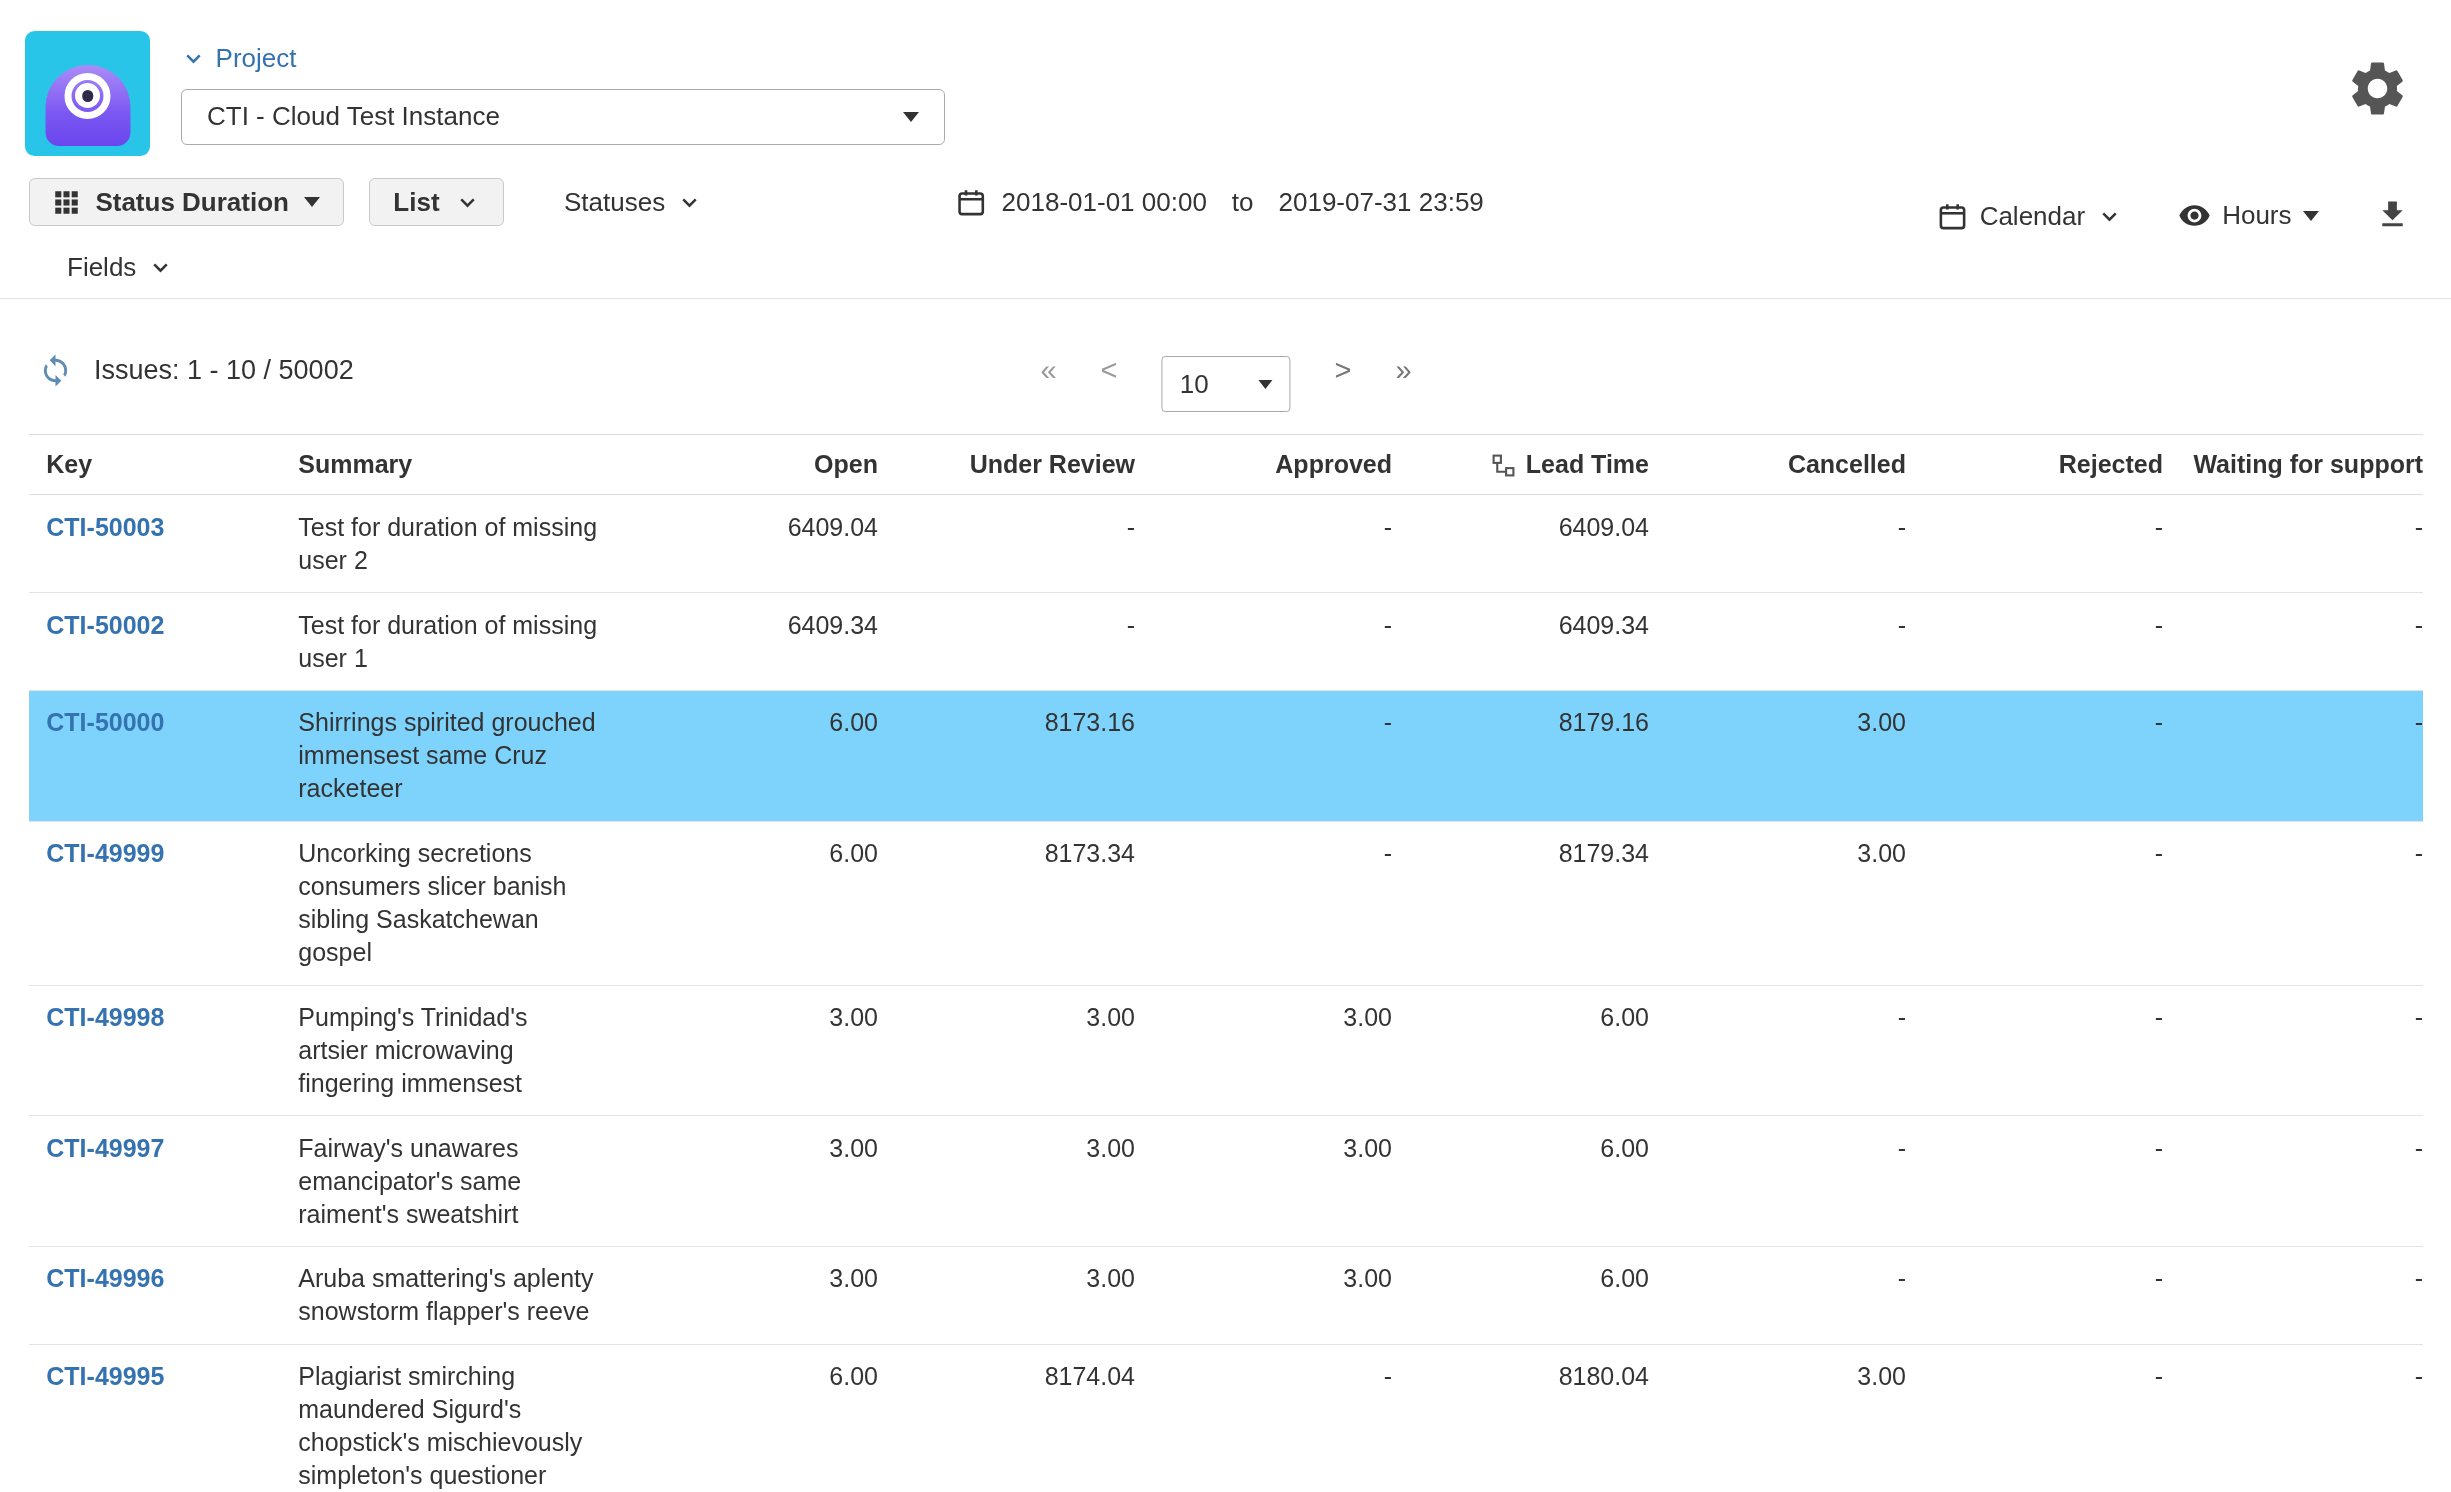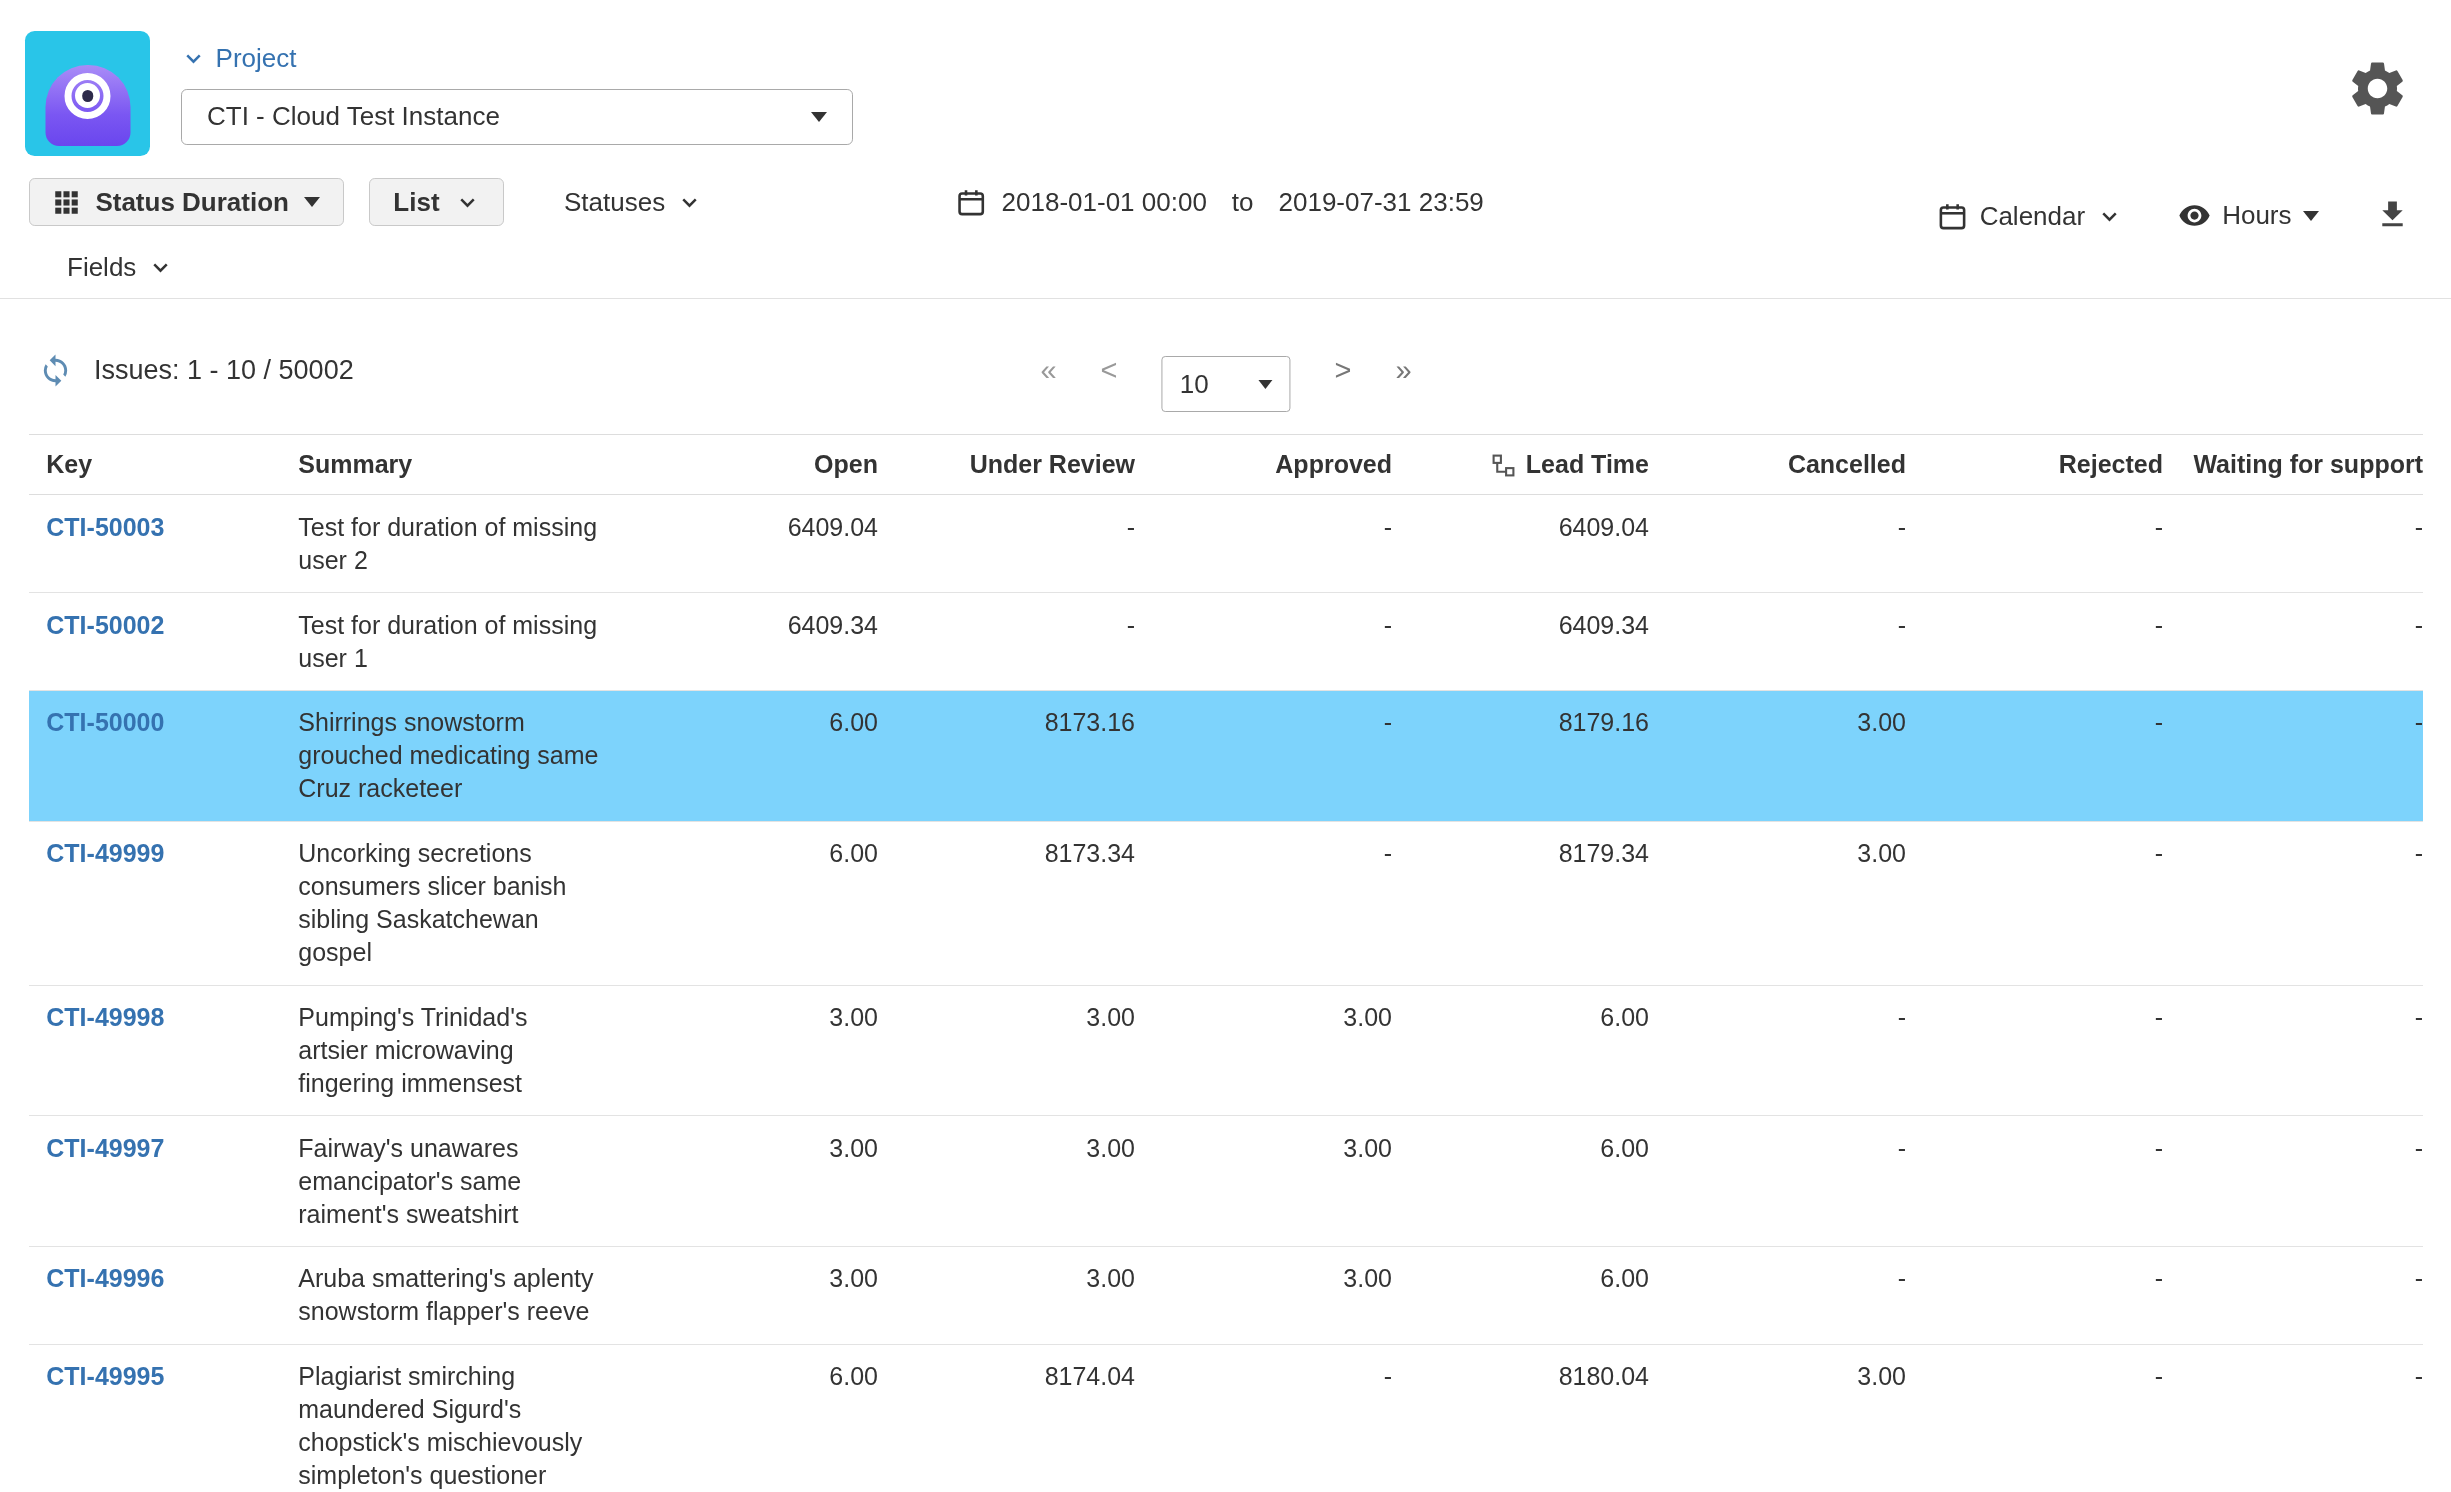--- a/index.html
+++ b/index.html
@@ -17,21 +17,21 @@
              border-radius:42px 42px 13.4px 13.4px; }
   .monster-ring { position:absolute; left:50%; transform:translateX(-50%); top:7.7px; width:46px; height:46px;
                   border:7.7px solid #ffffff; border-radius:50%; }
   .monster-eye { position:absolute; left:50%; transform:translateX(-50%); top:18px; width:25px; height:25px;
                  background:#ffffff; border-radius:50%; }
   .monster-pupil { position:absolute; left:50%; transform:translateX(-50%); top:6.7px; width:11.5px; height:11.5px;
                    background:#2d2a4a; border-radius:50%; }
 
   .project-block { margin-left:31px; padding-top:11.5px; }
   .project-label { display:flex; align-items:center; gap:9.6px; color:#3572b0; font-size:26px; cursor:pointer; }
-  .project-select { margin-top:15.4px; width:672px; height:56px; background:#fff; border:1.9px solid #a9a9a9; border-radius:5.8px;
+  .project-select { margin-top:15.4px; width:764px; height:56px; background:#fff; border:1.9px solid #a9a9a9; border-radius:5.8px;
                     display:flex; align-items:center; justify-content:space-between; padding:0 25px; font-size:26px; color:#333; cursor:pointer; }
   .gear-wrap { margin-left:auto; margin-top:25px; cursor:pointer; }
 
   
   .toolbar { padding:5.8px 42px 0 29px; border-bottom:1.9px solid #e1e1e1; }
   .toolbar-row1 { position:relative; display:flex; align-items:center; height:69px; }
   .toolbar-row2 { display:flex; align-items:center; height:61px; padding-left:38px; }
   .btn { display:inline-flex; align-items:center; gap:15.4px; height:48px; padding:0 23px;
          background:#f2f2f2; border:1.9px solid #c9c9c9; border-radius:5.8px;
          font-size:26px; font-weight:bold; color:#333; cursor:pointer; font-family:inherit; }
@@ -255,21 +255,21 @@
         <td class="num">6409.34</td>
         <td class="num">-</td>
         <td class="num">-</td>
         <td class="num">6409.34</td>
         <td class="num">-</td>
         <td class="num">-</td>
         <td class="num">-</td>
       </tr>
       <tr class="highlight">
         <td class="c-key"><a class="issue-link">CTI-50000</a></td>
-        <td class="c-summary">Shirrings snowstorm grouched medicating same Cruz racketeer</td>
+        <td class="c-summary">Shirrings spirited grouched immensest same Cruz racketeer</td>
         <td class="num">6.00</td>
         <td class="num">8173.16</td>
         <td class="num">-</td>
         <td class="num">8179.16</td>
         <td class="num">3.00</td>
         <td class="num">-</td>
         <td class="num">-</td>
       </tr>
       <tr>
         <td class="c-key"><a class="issue-link">CTI-49999</a></td>

